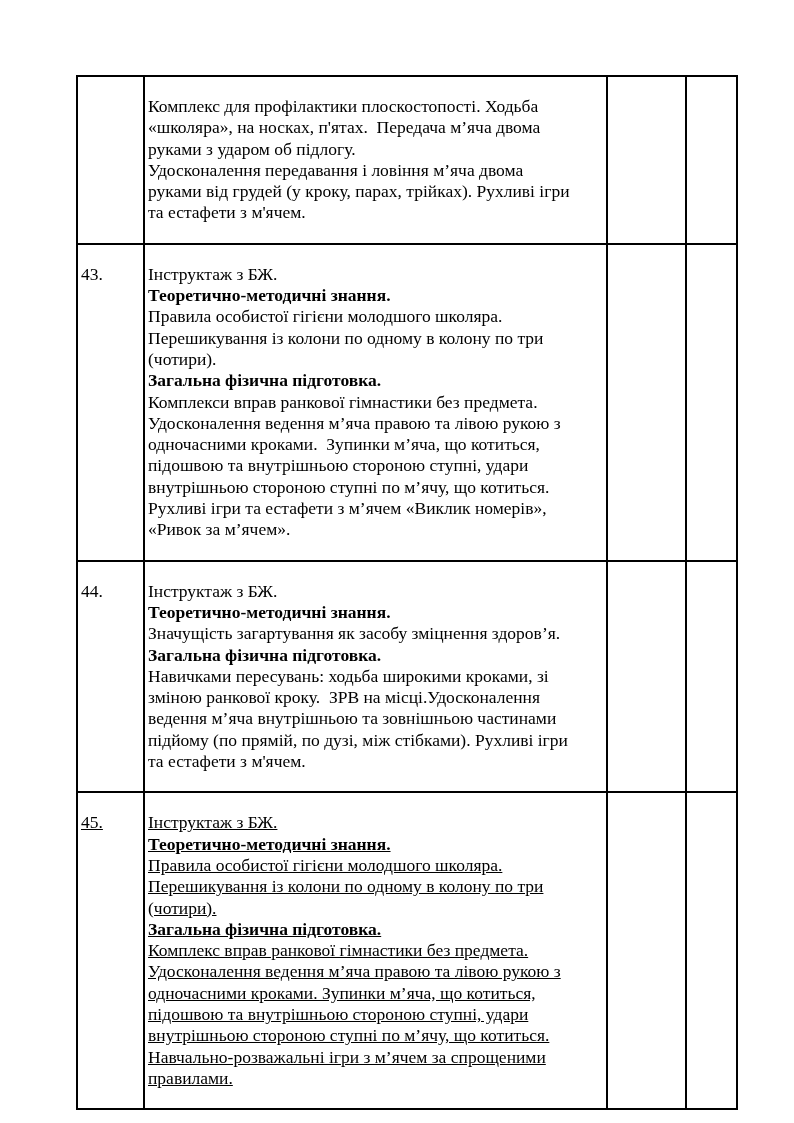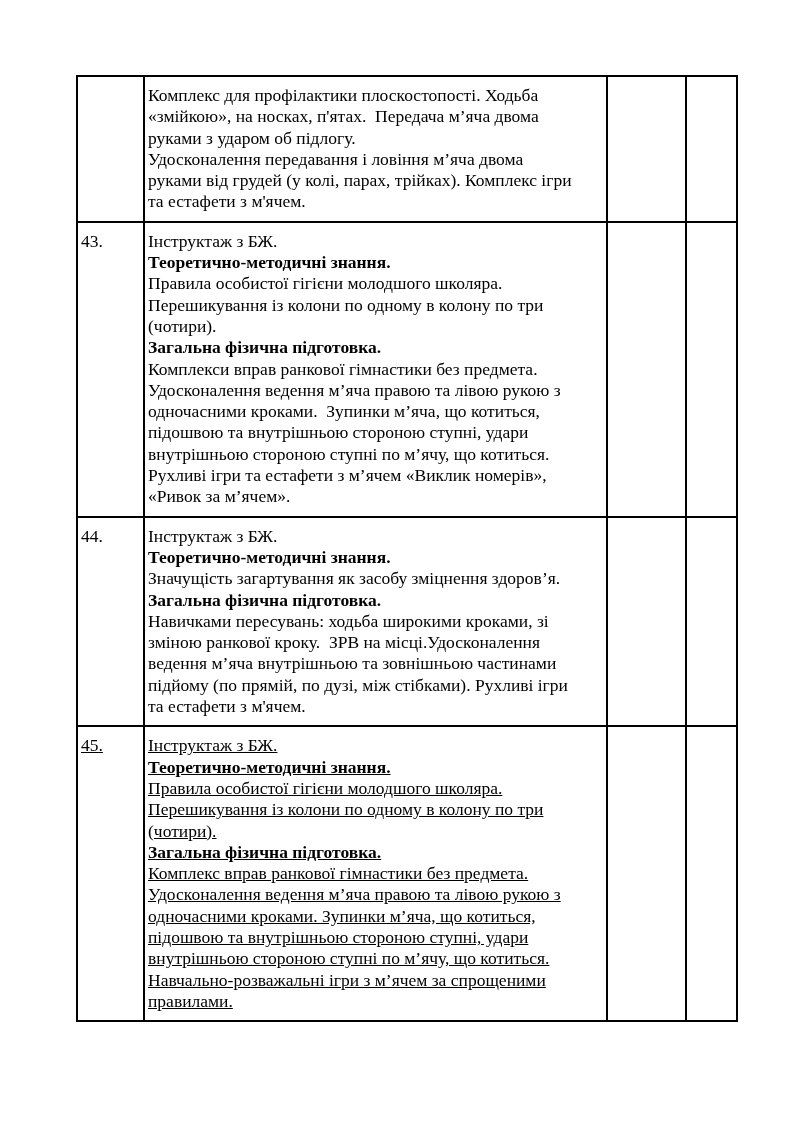--- a/index.html
+++ b/index.html
@@ -20,21 +20,21 @@
     position: absolute;
     left: 76px;
     top: 75px;
     width: 660px;
     border-collapse: collapse;
     table-layout: fixed;
   }
   table.doc-table td {
     border: 2px solid #000000;
     vertical-align: top;
-    padding: 8px 3px;
+    padding: 19px 3px;
     font-size: 17.5px;
     line-height: 21.3px;
     overflow: hidden;
   }
   td.col-num {
     padding-left: 3px;
   }
   .line {
     white-space: pre;
   }
@@ -51,24 +51,24 @@
       <col style="width:67px">
       <col style="width:463px">
       <col style="width:79px">
       <col style="width:51px">
     </colgroup>
     <tbody>
         <tr style="height: 132px;">
           <td class="col-num"></td>
           <td class="col-content">
             <div class="line">Комплекс для профілактики плоскостопості. Ходьба</div>
-            <div class="line">«змійкою», на носках, п'ятах.  Передача м’яча двома</div>
+            <div class="line">«школяра», на носках, п'ятах.  Передача м’яча двома</div>
             <div class="line">руками з ударом об підлогу.</div>
             <div class="line">Удосконалення передавання і ловіння м’яча двома</div>
-            <div class="line">руками від грудей (у колі, парах, трійках). Комплекс ігри</div>
+            <div class="line">руками від грудей (у кроку, парах, трійках). Рухливі ігри</div>
             <div class="line">та естафети з м'ячем.</div>
           </td>
           <td></td>
           <td></td>
         </tr>
         <tr style="height: 282px; margin-top: 12px;">
           <td class="col-num">43.</td>
           <td class="col-content">
             <div class="line">Інструктаж з БЖ.</div>
             <div class="line bold">Теоретично-методичні знання.</div>

